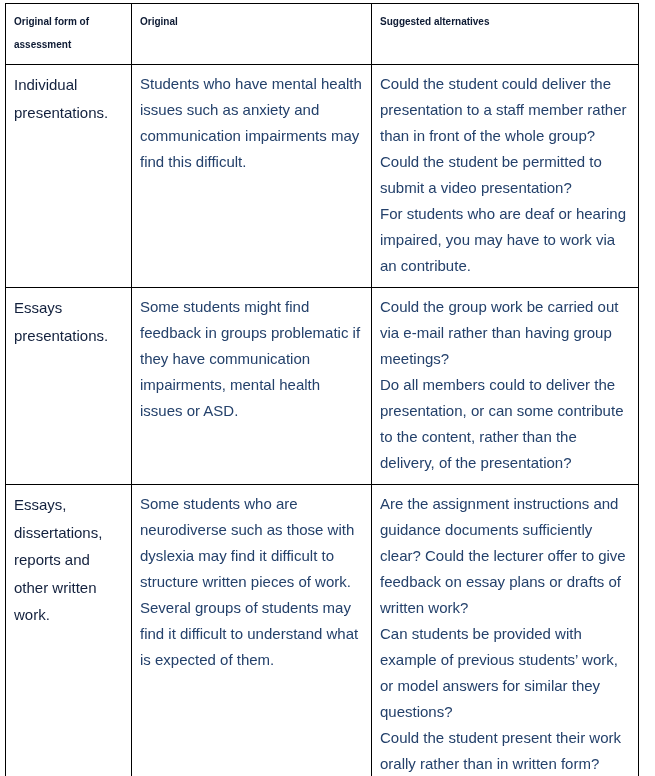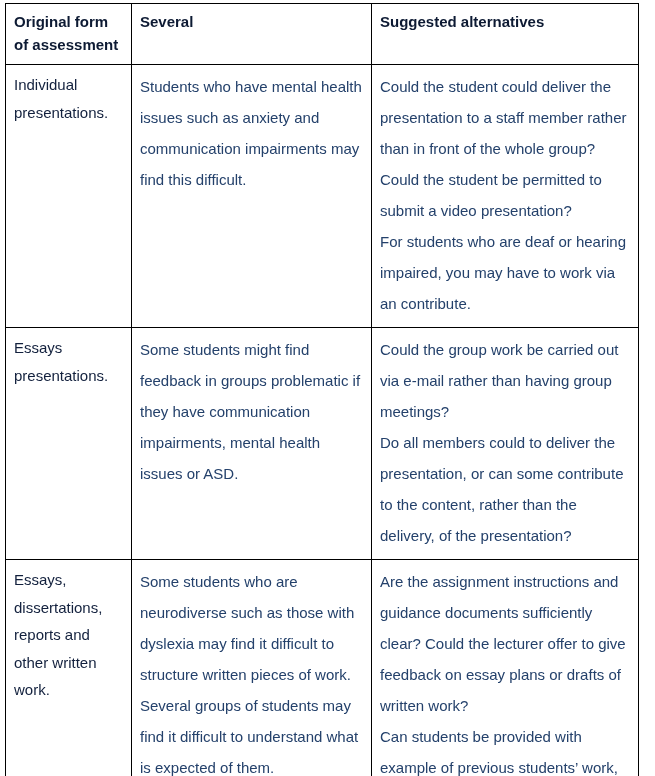--- a/index.html
+++ b/index.html
@@ -38,32 +38,32 @@
     padding: 6px 8px 8px 8px;
     box-sizing: border-box;
     text-align: left;
   }
 
   col.col-form   { width: 126px; }
   col.col-barrier{ width: 240px; }
   col.col-alt    { width: 267px; }
 
   th.header-cell {
-    font-size: 15px;
+    font-size: 10px;
     font-weight: bold;
     color: #0d1a33;
     line-height: 23px;
     height: 45px;
     padding-top: 5px;
   }
 
   td.body-cell {
     font-size: 15px;
     color: #24416b;
-    line-height: 31px;
+    line-height: 26px;
     font-weight: normal;
   }
 
   td.form-cell {
     font-weight: normal;
     color: #12203d;
     line-height: 27.5px;
   }
 
   .row-1 td { height: 216px; }
@@ -81,21 +81,21 @@
   <table class="assessment-table">
     <colgroup>
       <col class="col-form">
       <col class="col-barrier">
       <col class="col-alt">
     </colgroup>
 
     <thead>
       <tr>
         <th class="header-cell">Original form of assessment</th>
-        <th class="header-cell">Several</th>
+        <th class="header-cell">Original</th>
         <th class="header-cell">Suggested alternatives</th>
       </tr>
     </thead>
 
     <tbody>
 
       <tr class="row-1">
         <td class="body-cell form-cell">Individual presentations.</td>
         <td class="body-cell">Students who have mental health issues such as anxiety and communication impairments may find this difficult.</td>
         <td class="body-cell">

